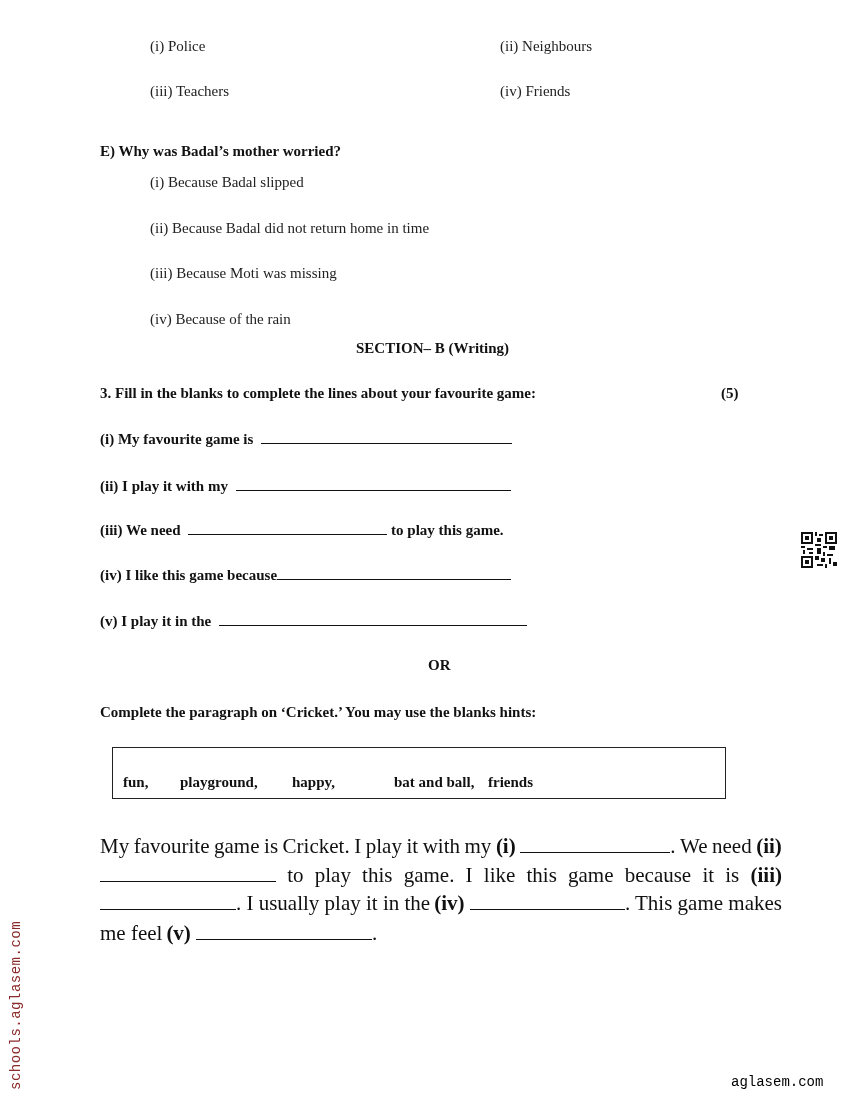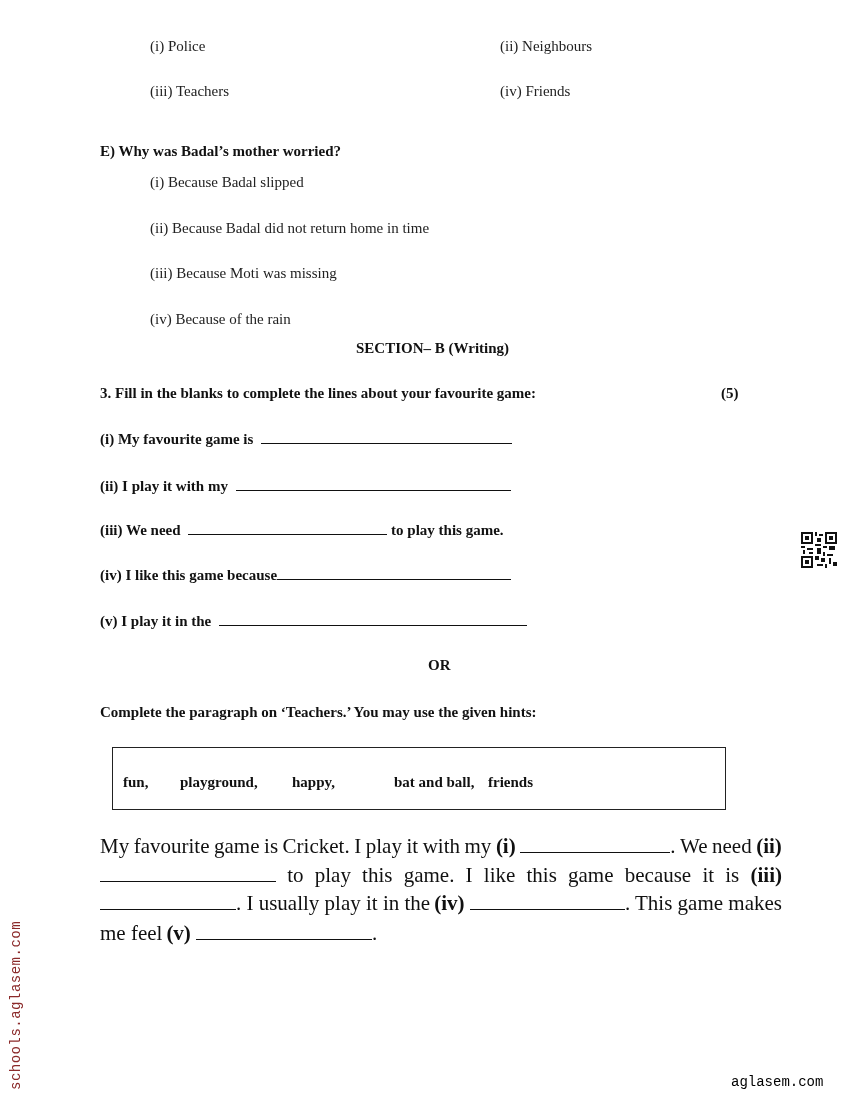--- a/index.html
+++ b/index.html
@@ -2,21 +2,21 @@
 <html><head>
   <meta charset="utf-8">
   <style>
     * { margin: 0; padding: 0; box-sizing: border-box; }
     html, body { width: 850px; height: 1100px; background: #ffffff; overflow: hidden; }
     body { position: relative; font-family: "Liberation Serif", "DejaVu Serif", serif; color: #111; font-size: 15px; }
     .abs { position: absolute; white-space: nowrap; }
     .b { font-weight: bold; }
     .opt { font-size: 15px; color: #222; }
     .blank { display: inline-block; border-bottom: 1px solid #111; height: 14px; vertical-align: baseline; }
-    .hint-box { position: absolute; left: 112px; top: 747px; width: 614px; height: 63px; border: 1.5px solid #222; }
+    .hint-box { position: absolute; left: 112px; top: 747px; width: 614px; height: 52px; border: 1.5px solid #222; }
     .hint { position: absolute; top: 26px; font-weight: bold; font-size: 15px; }
     .para-line { position: absolute; left: 100px; width: 682px; font-size: 21px; display: flex; justify-content: space-between; align-items: baseline; white-space: nowrap; }
     .wm-left { position: absolute; left: 8px; top: 1090px; transform: rotate(-90deg); transform-origin: left top; font-family: "Liberation Mono", "DejaVu Sans Mono", monospace; font-size: 14px; color: #8b2a2a; letter-spacing: 0.5px; white-space: nowrap; }
     .wm-right { position: absolute; left: 731px; top: 1074px; font-family: "Liberation Mono", "DejaVu Sans Mono", monospace; font-size: 14px; color: #000000; }
     .qr { position: absolute; left: 799px; top: 530px; width: 40px; height: 40px; }
   </style>
 </head>
 <body>
 
 <div class="abs opt" style="left:150px; top:38px;">(i) Police</div>
@@ -51,21 +51,21 @@
 <div class="abs b" style="left:100px; top:566px;">
   <span>(iv) I like this game because</span><span class="blank" style="width:234px;"></span>
 </div>
 <div class="abs b" style="left:100px; top:612px;">
   <span>(v) I play it in the</span>
   <span class="blank" style="width:308px; margin-left:4px;"></span>
 </div>
 
 <div class="abs b" style="left:428px; top:657px;">OR</div>
 
-<div class="abs b" style="left:100px; top:704px;">Complete the paragraph on ‘Teachers.’ You may use the given hints:</div>
+<div class="abs b" style="left:100px; top:704px;">Complete the paragraph on ‘Cricket.’ You may use the blanks hints:</div>
 
 <div class="hint-box">
   <span class="hint" style="left:10px;">fun,</span>
   <span class="hint" style="left:67px;">playground,</span>
   <span class="hint" style="left:179px;">happy,</span>
   <span class="hint" style="left:257px;padding-left:24px;">bat and ball,</span>
   <span class="hint" style="left:375px;">friends</span>
 </div>
 
 <div class="para-line" style="top:834px;">

